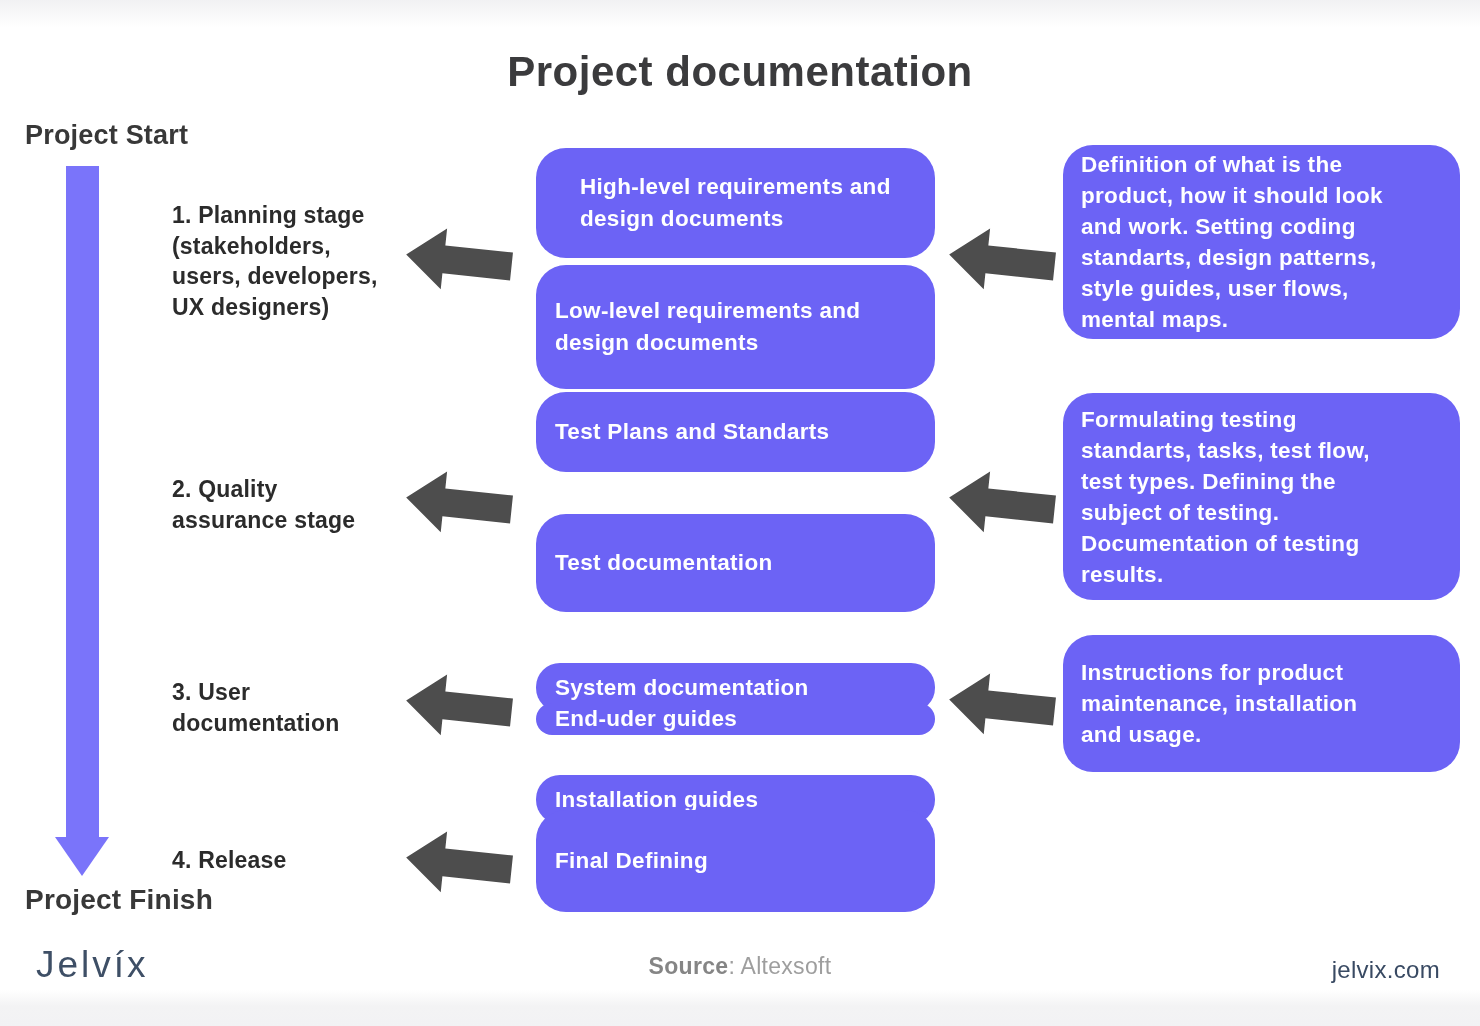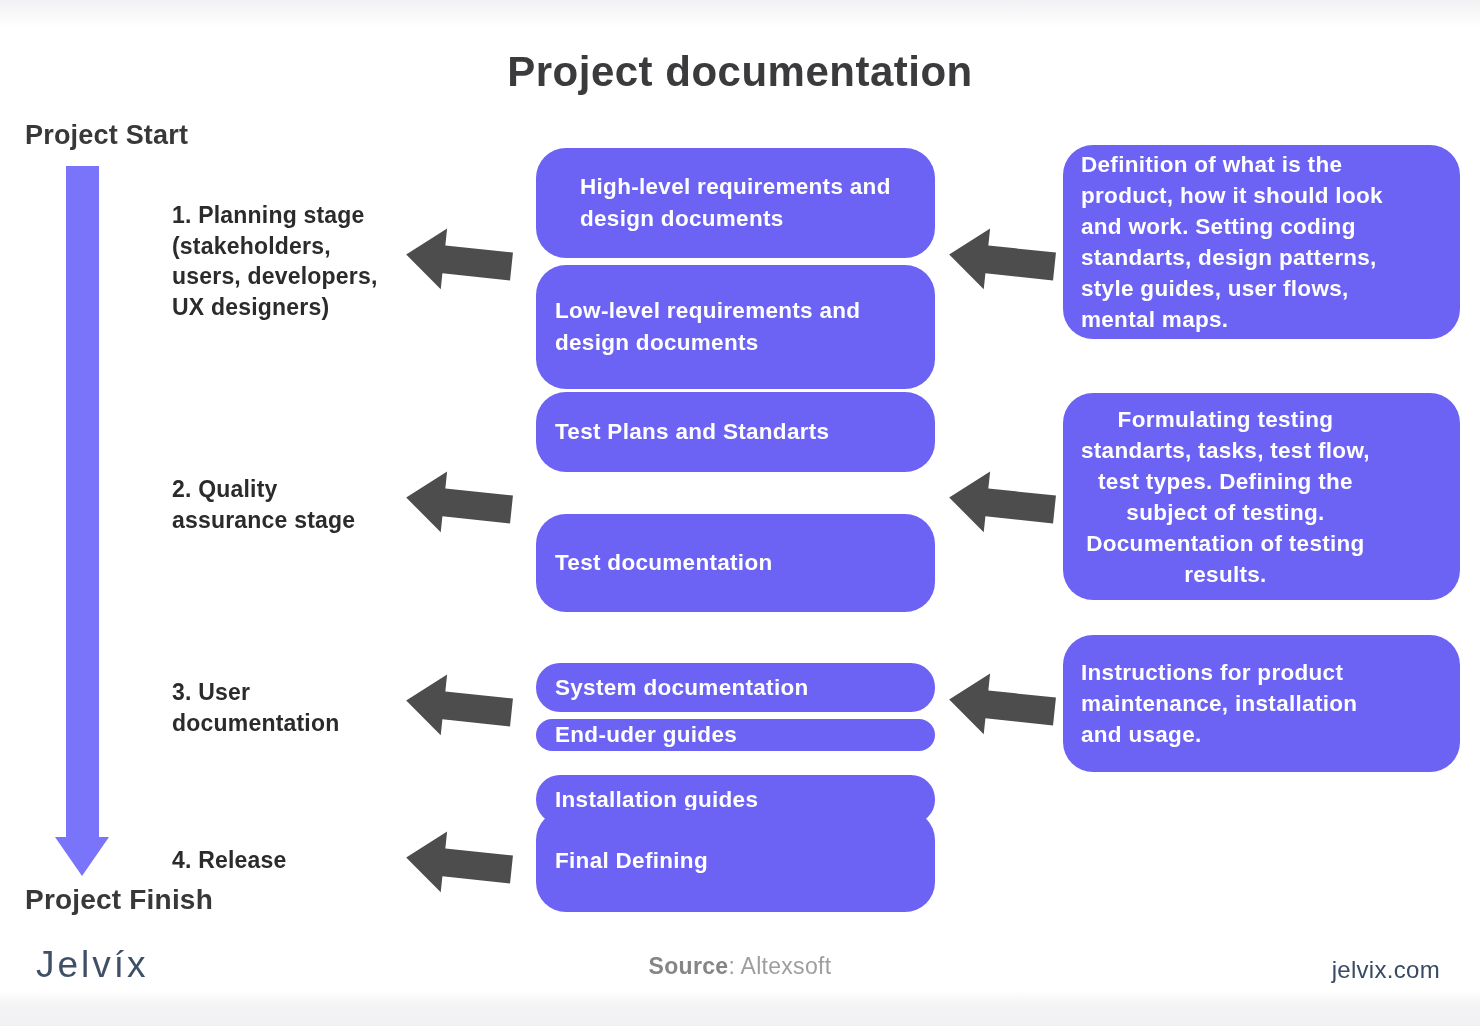--- a/index.html
+++ b/index.html
@@ -112,41 +112,41 @@
     <polygon points="2,37 40,7 40,24 108,24 108,52 40,52 40,68" fill="#4d4d4d"></polygon>
   </svg>
 
   <div class="doc-box big" style="top:148px;height:110px;padding-left:44px;">High-level requirements and
 design documents</div>
   <div class="doc-box big" style="top:265px;height:124px;">Low-level requirements and
 design documents</div>
   <div class="doc-box big" style="top:392px;height:80px;">Test Plans and Standarts</div>
   <div class="doc-box big" style="top:514px;height:98px;">Test documentation</div>
   <div class="doc-box small" style="top:623px;height:49px;">System documentation</div>
-  <div class="doc-box small" style="top:679px;height:32px;">End-uder guides</div>
+  <div class="doc-box small" style="top:663px;height:32px;">End-uder guides</div>
   <div class="doc-box small" style="top:735px;height:49px;">Installation guides</div>
   <div class="doc-box big" style="top:810px;height:102px;">Final Defining</div>
 
   <svg class="arrow-left" style="left:947px;top:223px;" width="110" height="72" viewBox="0 0 110 72">
     <polygon points="2,37 40,7 40,24 108,24 108,52 40,52 40,68" fill="#4d4d4d"></polygon>
   </svg>
   <svg class="arrow-left" style="left:947px;top:466px;" width="110" height="72" viewBox="0 0 110 72">
     <polygon points="2,37 40,7 40,24 108,24 108,52 40,52 40,68" fill="#4d4d4d"></polygon>
   </svg>
   <svg class="arrow-left" style="left:947px;top:668px;" width="110" height="72" viewBox="0 0 110 72">
     <polygon points="2,37 40,7 40,24 108,24 108,52 40,52 40,68" fill="#4d4d4d"></polygon>
   </svg>
 
   <div class="desc-box" style="top:145px;height:194px;">Definition of what is the
 product, how it should look
 and work. Setting coding
 standarts, design patterns,
 style guides, user flows,
 mental maps.</div>
-  <div class="desc-box" style="top:393px;height:207px;text-align:center;">Formulating testing
+  <div class="desc-box" style="top:393px;height:207px;">Formulating testing
 standarts, tasks, test flow,
 test types. Defining the
 subject of testing.
 Documentation of testing
 results.</div>
   <div class="desc-box" style="top:635px;height:137px;">Instructions for product
 maintenance, installation
 and usage.</div>
 
   <div class="footer-logo">Jelvíx</div>

